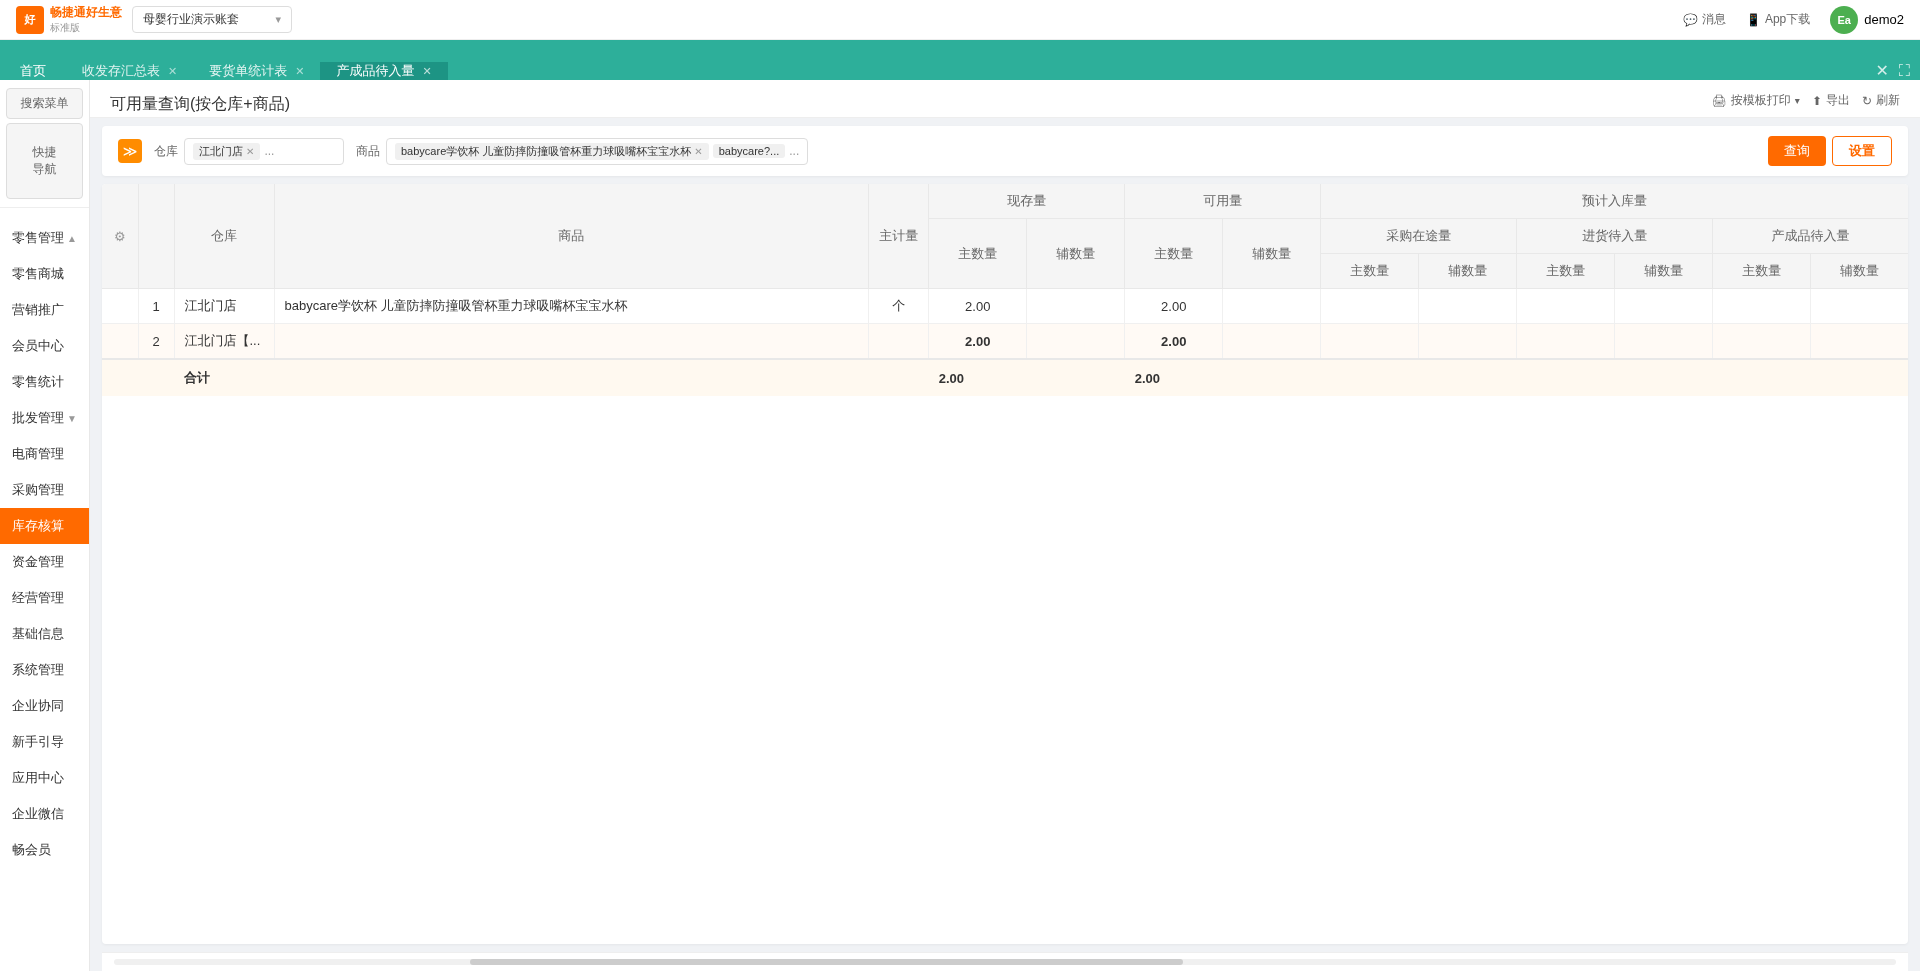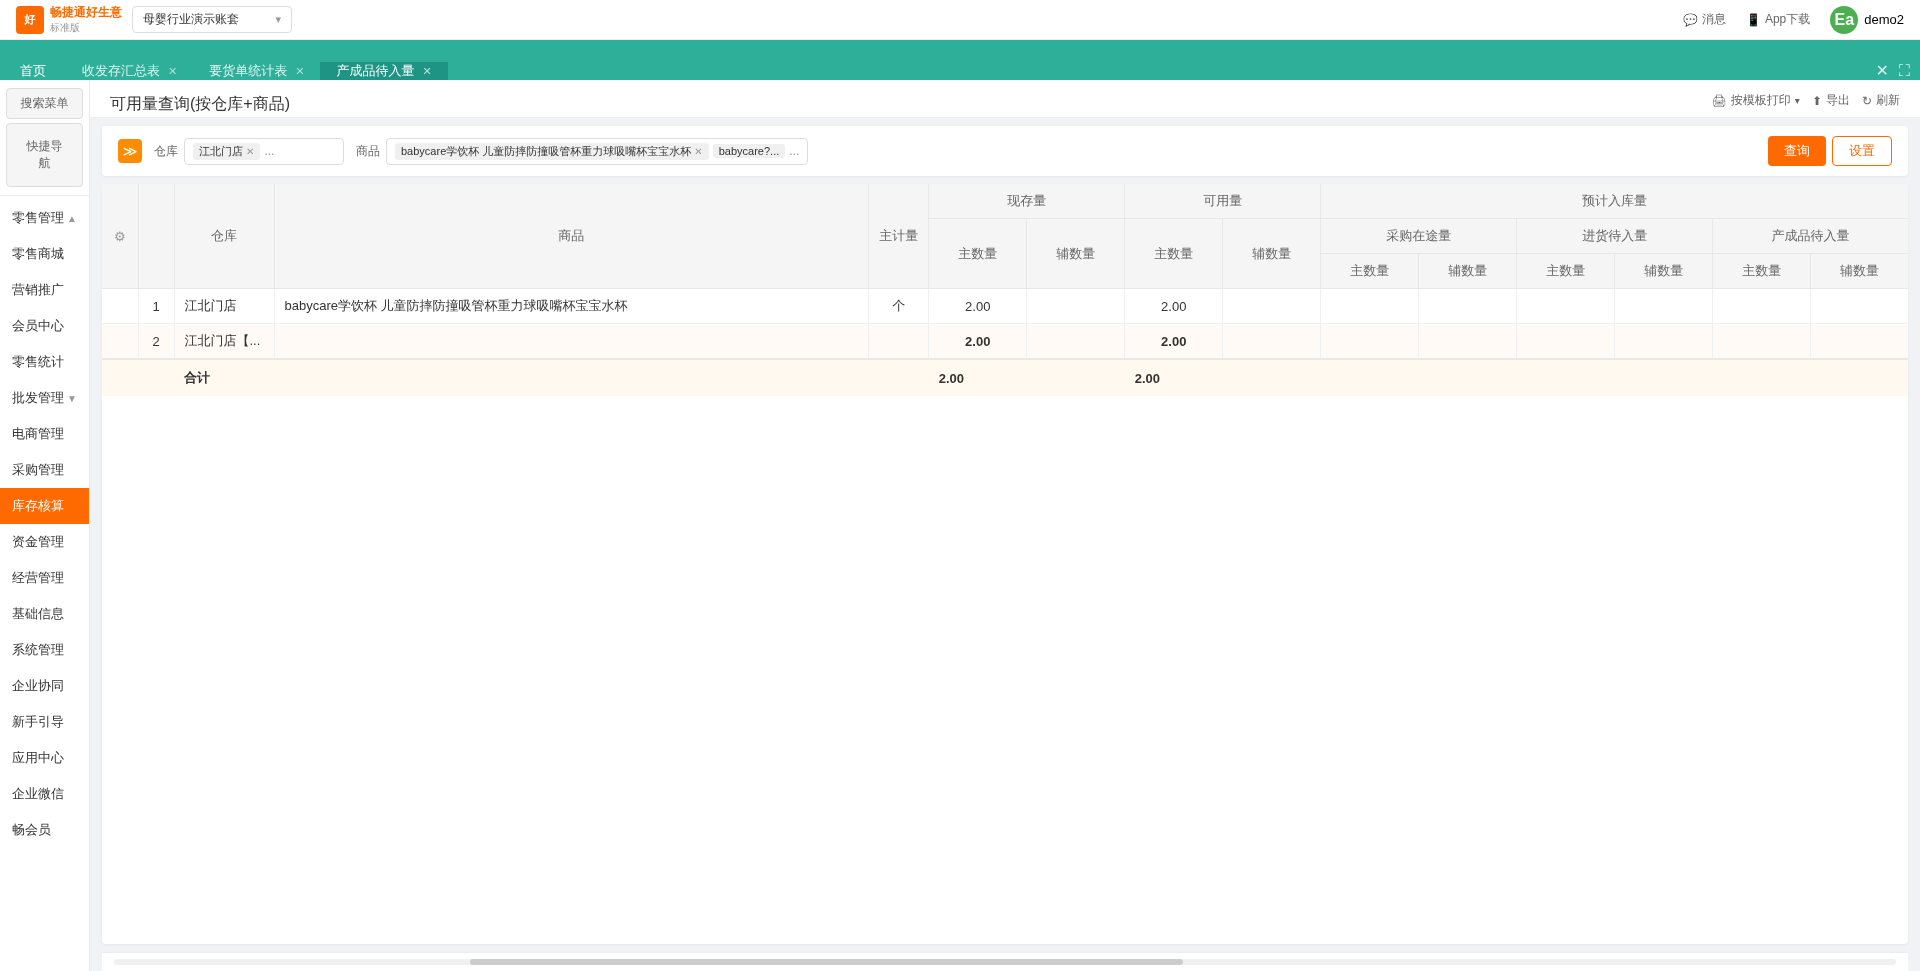--- a/index.html
+++ b/index.html
@@ -65,21 +65,21 @@
     }
     .user-avatar {
       width: 28px;
       height: 28px;
       border-radius: 50%;
       background: #4CAF50;
       color: white;
       display: flex;
       align-items: center;
       justify-content: center;
-      font-size: 16px;
+      font-size: 11px;
       font-weight: bold;
     }
 
     
     .tab-bar {
       height: 40px;
       background: #2daf9a;
       display: flex;
       align-items: flex-end;
       padding-left: 0;
@@ -130,39 +130,40 @@
     }
 
     
     .sidebar {
       width: 90px;
       background: #fff;
       border-right: 1px solid #e8e8e8;
       display: flex;
       flex-direction: column;
       overflow-y: auto;
+      gap: 8px;
     }
     .sidebar-top-actions {
       padding: 8px 6px;
       border-bottom: 1px solid #eee;
     }
     .sidebar-search-btn {
       width: 100%;
       padding: 6px;
       background: #f5f5f5;
       border: 1px solid #ddd;
       border-radius: 4px;
       font-size: 12px;
       color: #666;
       cursor: pointer;
       text-align: center;
     }
     .sidebar-nav-btn {
       width: 100%;
-      padding: 14px;
+      padding: 20px;
       background: #f5f5f5;
       border: 1px solid #ddd;
       border-radius: 4px;
       font-size: 12px;
       color: #666;
       cursor: pointer;
       text-align: center;
       margin-top: 4px;
     }
     .sidebar-section {
@@ -301,20 +302,21 @@
       cursor: pointer;
     }
     .btn-settings {
       padding: 5px 16px;
       background: #fff;
       color: #ff6a00;
       border: 1px solid #ff6a00;
       border-radius: 4px;
       font-size: 13px;
       cursor: pointer;
+      font-weight: bold;
     }
 
     
     .table-container {
       margin: 0 12px 8px 12px;
       flex: 1;
       background: #fff;
       border-radius: 4px;
       overflow: auto;
       box-shadow: 0 1px 3px rgba(0,0,0,0.05);

